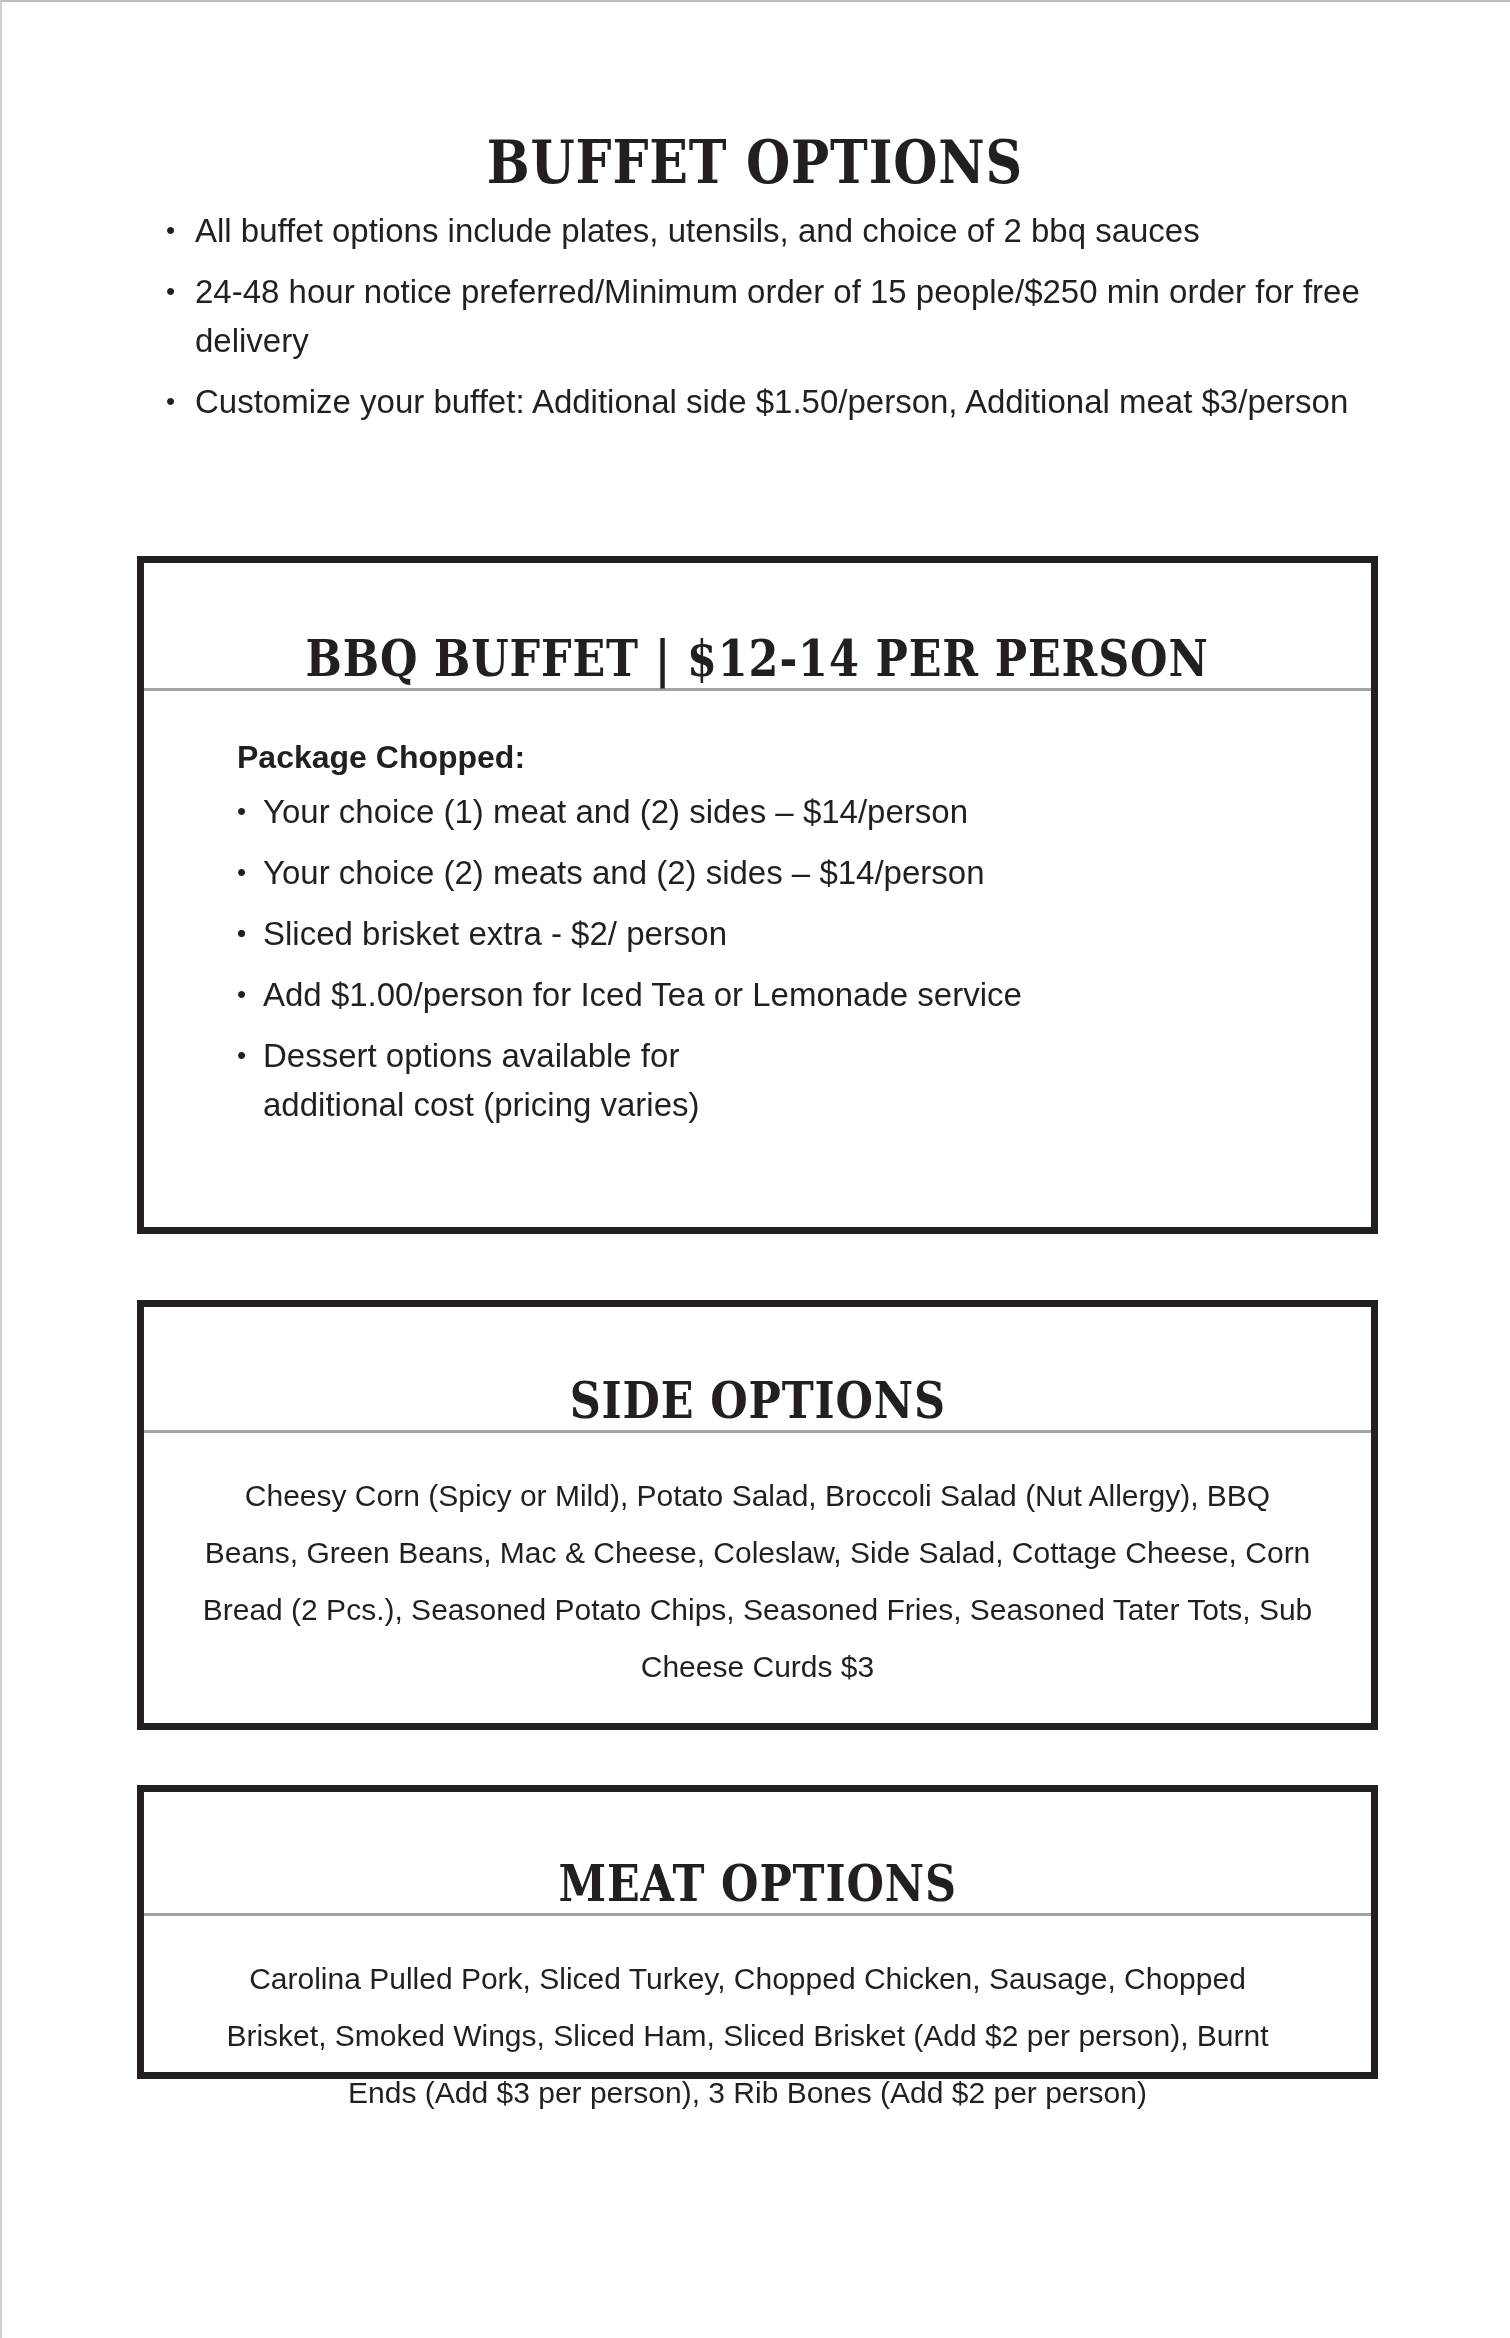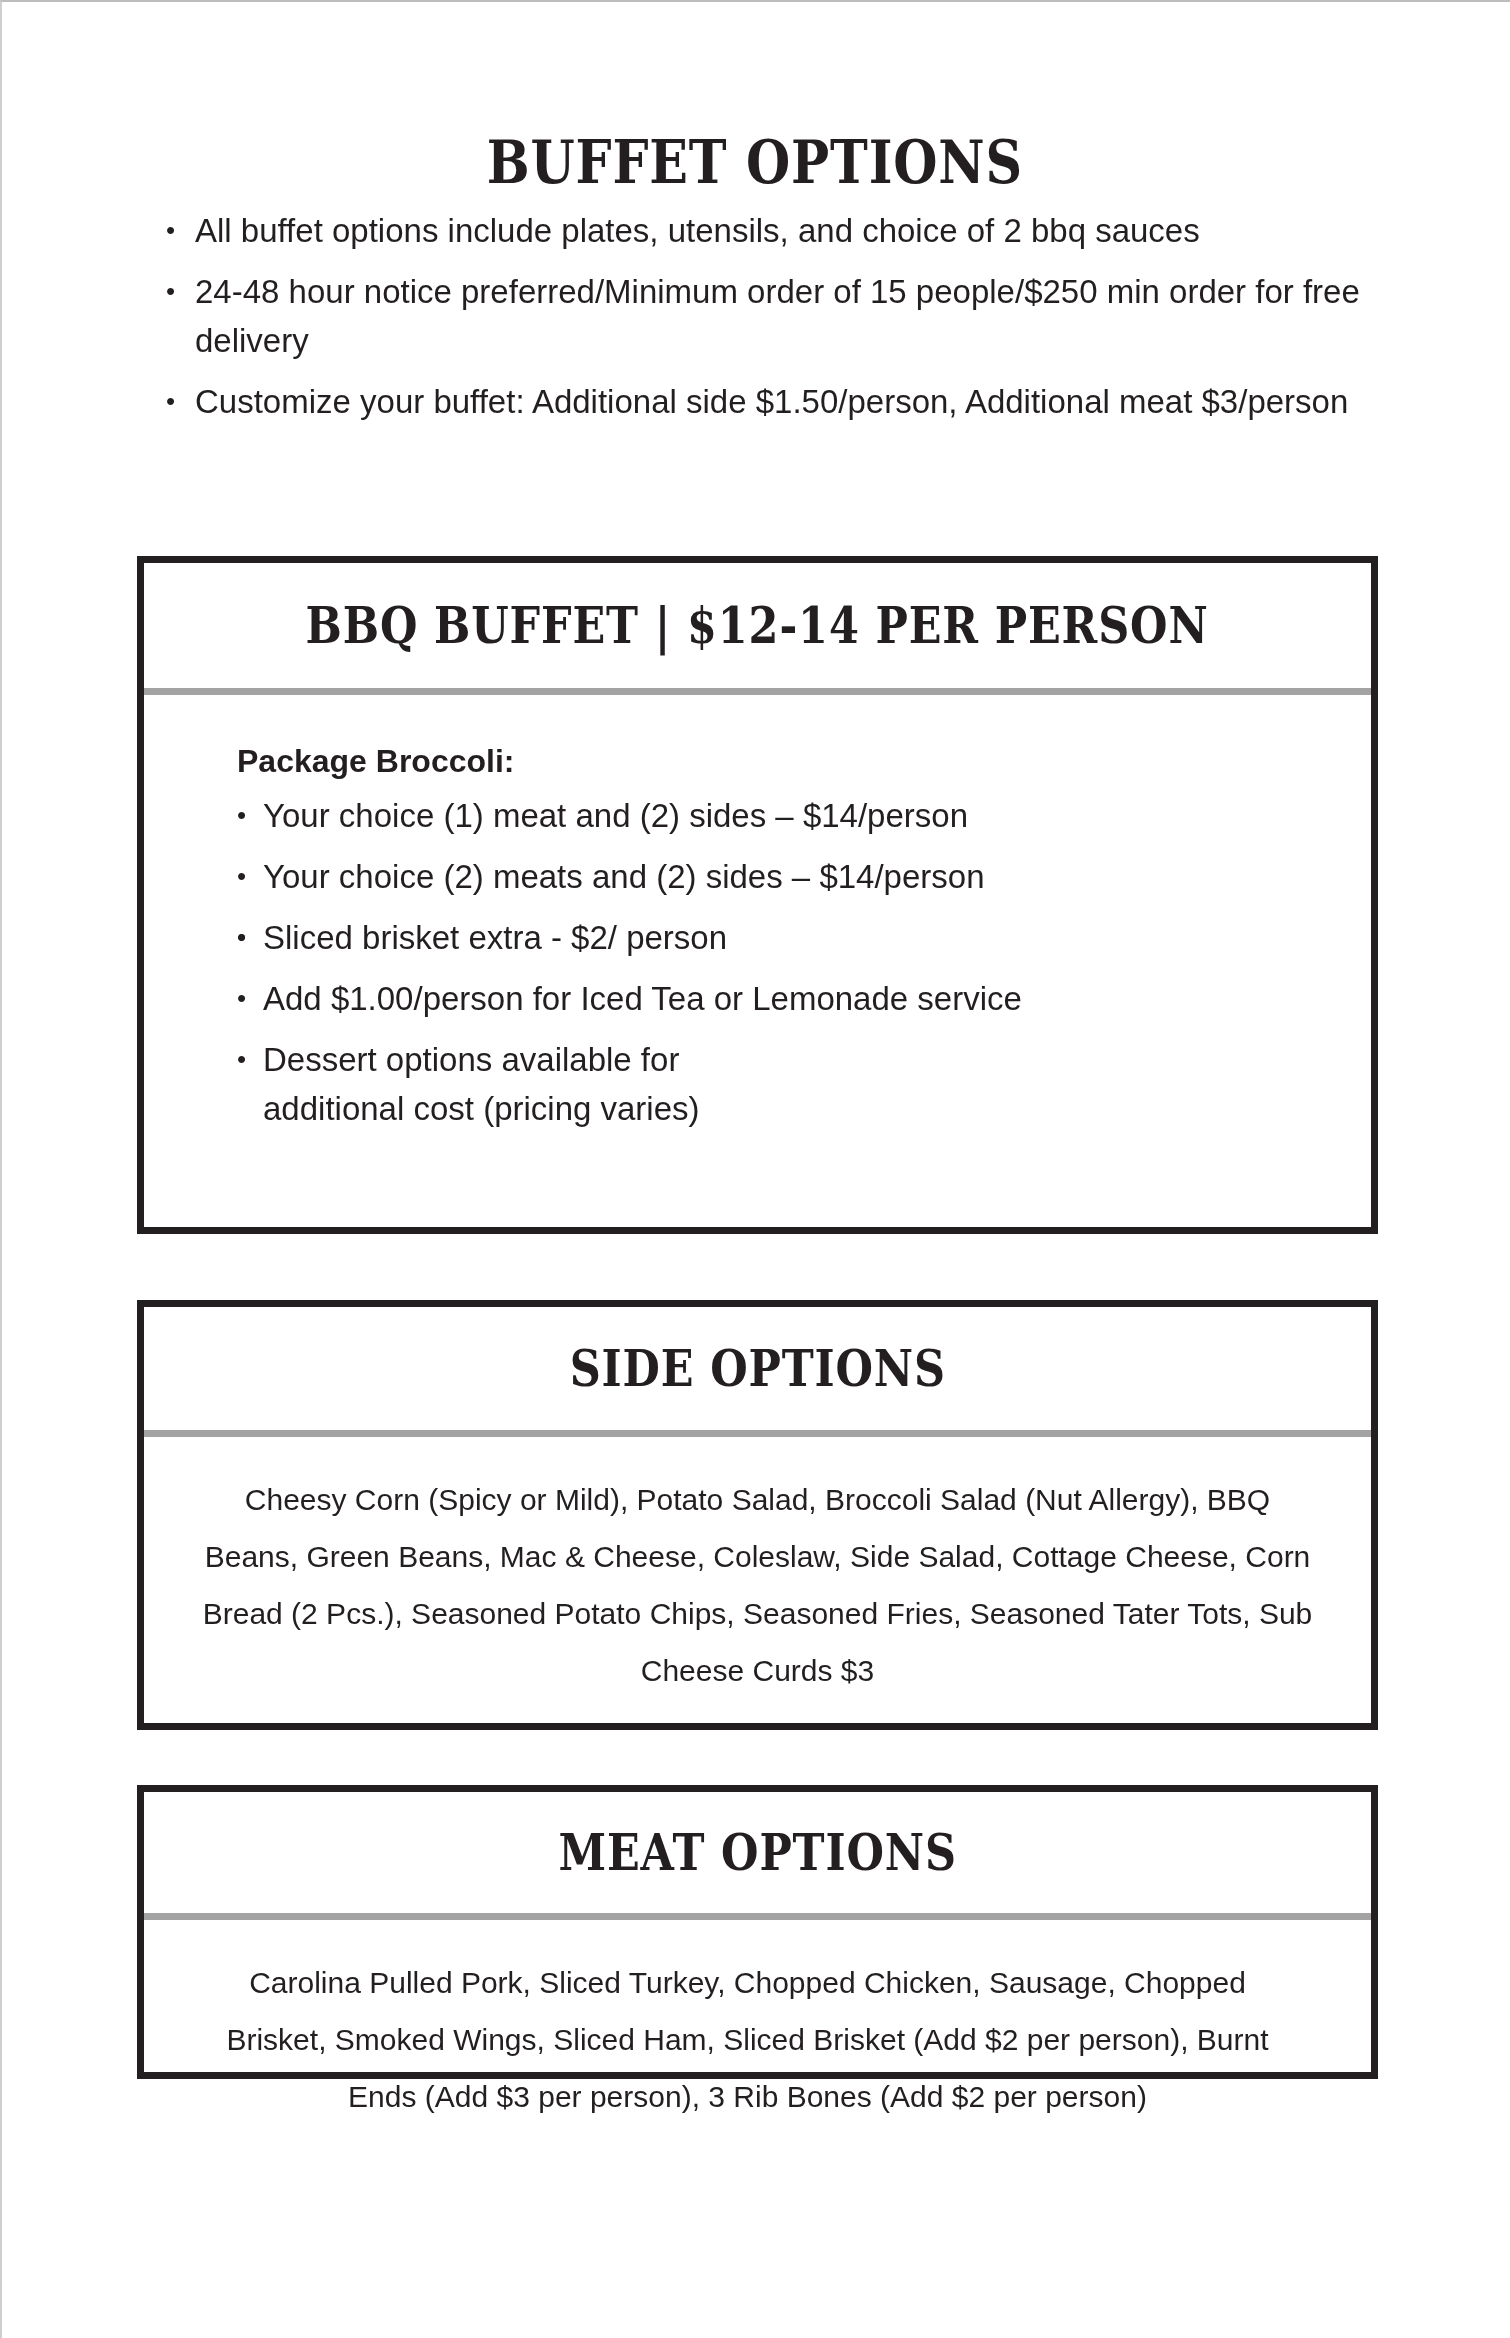--- a/index.html
+++ b/index.html
@@ -7,21 +7,21 @@
          font-family: "Liberation Sans", sans-serif; color: #231f20; }
   .page-frame { position: absolute; left: 0; top: 0; width: 1508px; height: 2336px;
                 border-top: 2px solid #bdbdbd; border-left: 2px solid #cfcfcf; }
   .slab { font-family: "DejaVu Serif", serif; font-weight: bold; letter-spacing: 1px;
           color: #231f20; transform: scaleX(0.86); display: inline-block; }
   .intro-title { position: absolute; top: 128px; left: 0; width: 1510px; text-align: center; font-size: 59px; }
   .intro-list { position: absolute; left: 162px; top: 206px; width: 1230px; margin: 0; padding: 0; list-style: none; }
   .intro-list li { position: relative; padding-left: 33px; font-size: 33px; line-height: 49px; margin-bottom: 12px; }
   .bullet { position: absolute; left: 4px; top: 0; font-size: 26px; }
   .box { position: absolute; left: 137px; width: 1241px; border: 7px solid #231f20; box-sizing: border-box; }
-  .box-header { border-bottom: 7px solid #a3a3a3; display: flex; align-items: center; justify-content: center; }
+  .box-header { border-bottom: 3px solid #a3a3a3; display: flex; align-items: flex-end; justify-content: center; }
   .box-header .slab { font-size: 50px; }
   .box-body { font-size: 33px; }
   .bbq { top: 556px; height: 678px; }
   .bbq .box-header { height: 125px; }
   .bbq .box-body { padding: 46px 0 0 93px; }
   .pkg-label { font-weight: bold; font-size: 32px; line-height: 40px; margin: 0 0 10px 0; }
   .pkg-list { list-style: none; margin: 0; padding: 0; }
   .pkg-list li { position: relative; padding-left: 26px; line-height: 49px; margin-bottom: 12px; width: 800px; }
   .pkg-list .bullet { left: 0; }
   .sides { top: 1300px; height: 430px; }
@@ -51,21 +51,21 @@
     <span class="bullet">•</span>
     <span>Customize your buffet: Additional side $1.50/person, Additional meat $3/person</span>
   </li>
 </ul>
 
 <div class="box bbq">
   <div class="box-header">
     <span class="slab">BBQ BUFFET | $12-14 PER PERSON</span>
   </div>
   <div class="box-body">
-    <p class="pkg-label">Package Broccoli:</p>
+    <p class="pkg-label">Package Chopped:</p>
     <ul class="pkg-list">
       <li><span class="bullet">•</span><span>Your choice (1) meat and (2) sides – $14/person</span></li>
       <li><span class="bullet">•</span><span>Your choice (2) meats and (2) sides – $14/person</span></li>
       <li><span class="bullet">•</span></li>
       <li><span class="bullet">•</span><span>Sliced brisket extra - $2/ person</span></li>
       <li><span class="bullet">•</span><span>Add $1.00/person for Iced Tea or Lemonade service</span></li>
       <li style="width:560px"><span class="bullet">•</span><span>Dessert options available for additional cost (pricing varies)</span></li>
     </ul>
   </div>
 </div>

